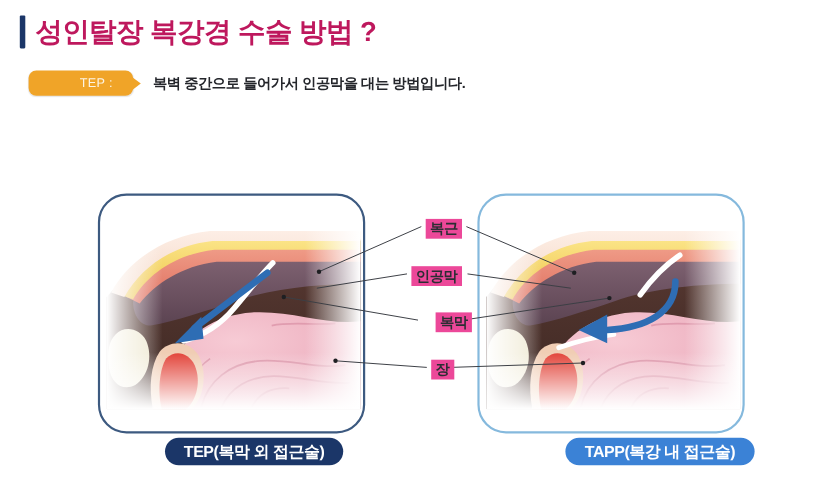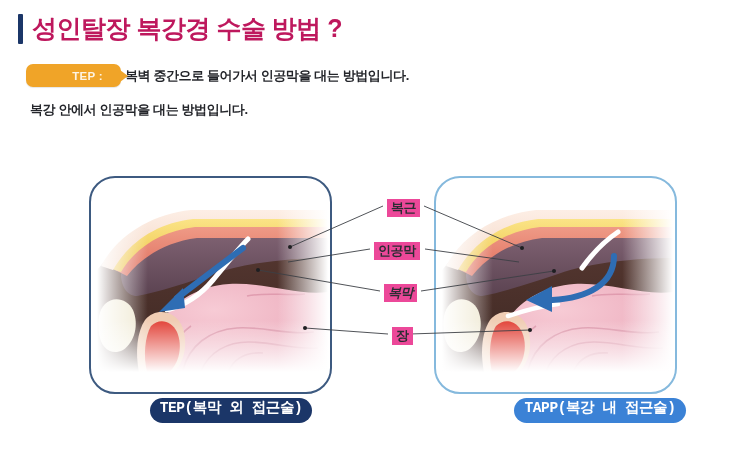--- a/index.html
+++ b/index.html
@@ -55,37 +55,37 @@
     height: 23px;
     background: #f0a428;
     border-radius: 7px;
     display: flex;
     align-items: center;
     justify-content: center;
     box-shadow: 0 1px 1px rgba(0,0,0,0.10);
   }
   .tag-label {
     font-size: 11.5px;
-    font-weight: bold;
+    font-weight: normal;
     color: #fdf4e4;
     letter-spacing: 0.3px;
     margin-left: 28px;
   }
   .tag-pointer {
     position: absolute;
     right: -7px;
     top: 50%;
     transform: translateY(-50%);
     width: 0; height: 0;
     border-top: 6px solid transparent;
     border-bottom: 6px solid transparent;
     border-left: 8px solid #f0a428;
   }
   .legend-desc {
-    margin-left: 4px;
+    margin-left: 18px;
     font-size: 13px;
     color: #24262b;
     font-weight: bold;
     letter-spacing: -0.4px;
     white-space: nowrap;
   }
 
   
   .panel {
     position: absolute;
@@ -108,25 +108,25 @@
     overflow: hidden;
   }
 
   
   .caption {
     position: absolute;
     top: 398px;
     height: 25px;
     border-radius: 13px;
     display: flex;
+    align-items: center;
     justify-content: center;
     padding: 0 14px;
     box-sizing: border-box;
     white-space: nowrap;
-    font-family: Liberation Mono, monospace;
   }
   .caption-text {
     font-size: 14.5px;
     font-weight: bold;
     color: #ffffff;
     letter-spacing: -0.4px;
   }
   #caption-tep  { left: 150px; width: 162px; background: #1b3668; }
   #caption-tapp { left: 514px; width: 172px; background: #3b82d6; }
 
@@ -137,21 +137,21 @@
     font-weight: bold;
     color: #2b2d33;
     letter-spacing: -0.4px;
     background: #ec4899;
     padding: 0 4px;
     z-index: 6;
     white-space: nowrap;
   }
   #anat-bokgeun  { left: 387px; top: 199px; }
   #anat-ingongmak{ left: 374px; top: 242px; }
-  #anat-bokmak   { left: 384px; top: 284px; font-style: italic; }
+  #anat-bokmak   { left: 396px; top: 284px; }
   #anat-jang     { left: 392px; top: 327px; }
 
   #leader-svg {
     position: absolute;
     left: 0; top: 0;
     width: 743px; height: 456px;
     z-index: 3;
     pointer-events: none;
   }
 </style>
@@ -165,21 +165,20 @@
 
 <div class="legend-row" id="legend-row-tep">
   <div class="tag">
     <span class="tag-label">TEP :</span>
     <span class="tag-pointer"></span>
   </div>
   <div class="legend-desc">복벽 중간으로 들어가서 인공막을 대는 방법입니다.</div>
 </div>
 
 <div class="legend-row" id="legend-row-tapp">
-  <div class="legend-desc">복강 안에서 인공막을 대는 방법입니다.</div>
 </div>
 
 <svg id="leader-svg">
   <g stroke="#3c3f45" stroke-width="0.9" fill="none">
 
     <line x1="383" y1="206" x2="290" y2="247"></line>
 
     <line x1="424" y1="206" x2="522" y2="248"></line>
 
     <line x1="370" y1="249" x2="288" y2="262"></line>

